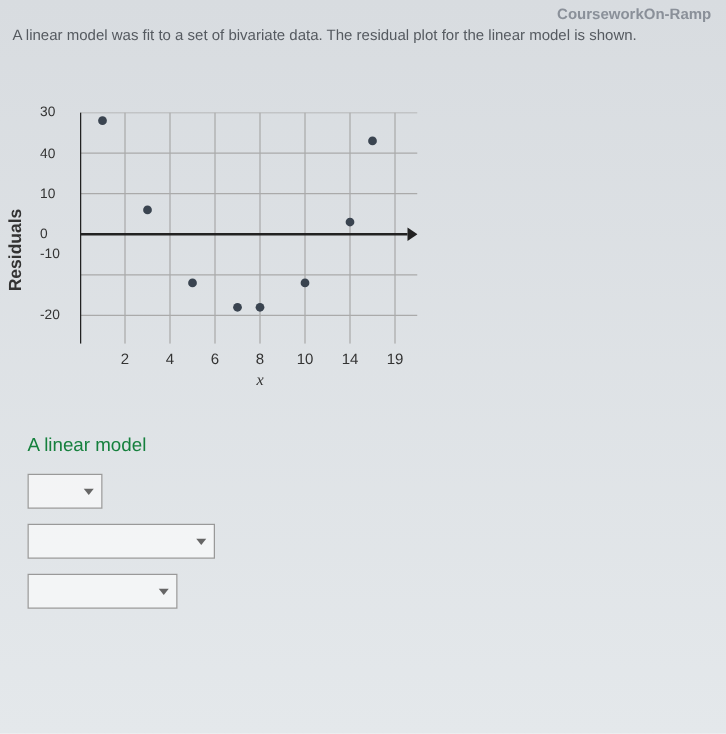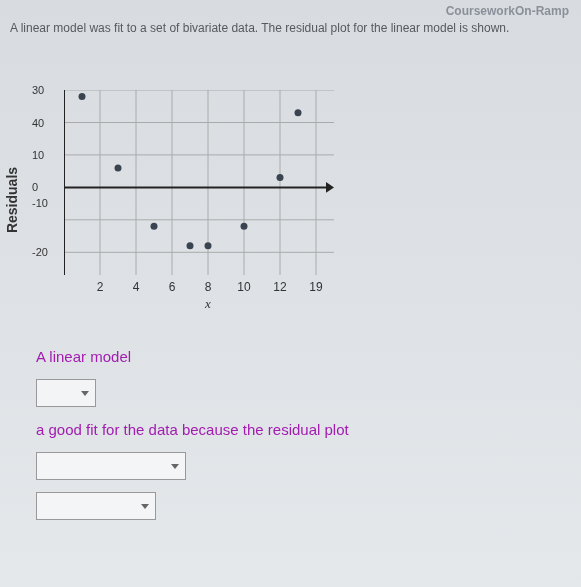--- a/index.html
+++ b/index.html
@@ -74,24 +74,24 @@
   .xtick {
     position: absolute;
     top: 190px;
     font-size: 12px;
     color: #333;
     transform: translateX(-50%);
   }
   .form-area {
     position: absolute;
     top: 346px;
-    left: 36px;
+    left: 22px;
     right: 22px;
     font-size: 15px;
-    color: #a21caf;
+    color: #15803d;
     line-height: 1.4;
   }
   .form-line { margin-bottom: 12px; }
   .dropdown {
     display: inline-block;
     border: 1px solid #999;
     background: rgba(255,255,255,0.6);
     height: 28px;
     position: relative;
     vertical-align: middle;
@@ -133,21 +133,21 @@
   <div class="ytick" style="top:64.9px">10</div>
   <div class="ytick" style="top:97.4px">0</div>
   <div class="ytick" style="top:113px">-10</div>
   <div class="ytick" style="top:162.3px">-20</div>
 
   <div class="xtick" style="left:82px">2</div>
   <div class="xtick" style="left:118px">4</div>
   <div class="xtick" style="left:154px">6</div>
   <div class="xtick" style="left:190px">8</div>
   <div class="xtick" style="left:226px">10</div>
-  <div class="xtick" style="left:262px">12</div>
+  <div class="xtick" style="left:262px">14</div>
   <div class="xtick" style="left:298px">19</div>
 
   <div class="xlabel" style="left:190px; bottom:-2px; position:absolute;">x</div>
 
   <svg class="plot" width="270" height="185">
 
     <line class="grid-line" x1="36" y1="0" x2="36" y2="185"></line>
     <line class="grid-line" x1="72" y1="0" x2="72" y2="185"></line>
     <line class="grid-line" x1="108" y1="0" x2="108" y2="185"></line>
     <line class="grid-line" x1="144" y1="0" x2="144" y2="185"></line>
@@ -175,20 +175,19 @@
     <circle class="pt" cx="216" cy="87.6" r="3.5"></circle>
     <circle class="pt" cx="234" cy="22.7" r="3.5"></circle>
   </svg>
 </div>
 
 <div class="form-area">
   <div class="form-line">A linear model</div>
   <div class="form-line">
     <span class="dropdown dd1"></span>
   </div>
-  <div class="form-line">a good fit for the data because the residual plot</div>
   <div class="form-line">
     <span class="dropdown dd2"></span>
   </div>
   <div class="form-line">
     <span class="dropdown dd3"></span>
   </div>
 </div>
 
 </body></html>

